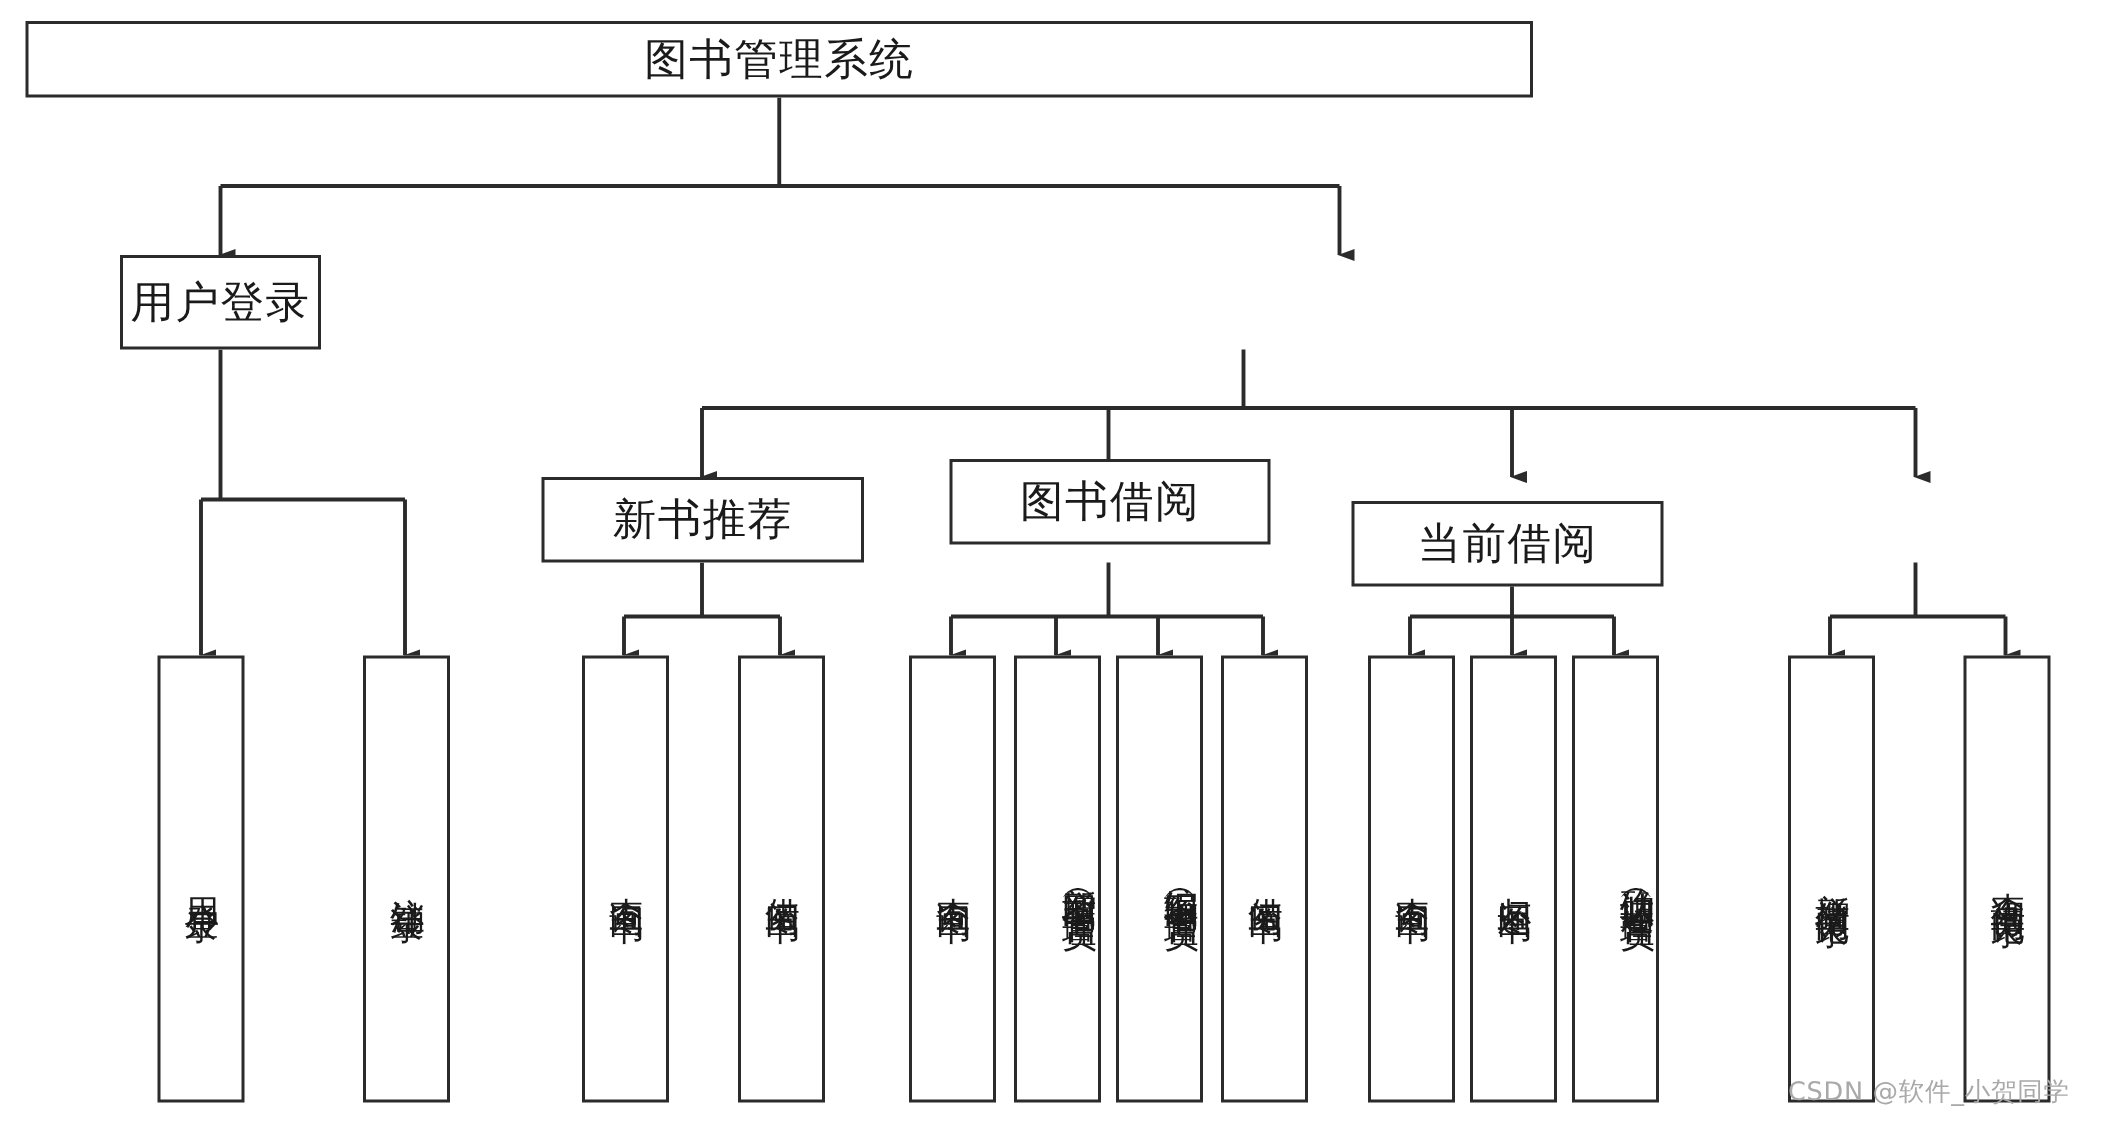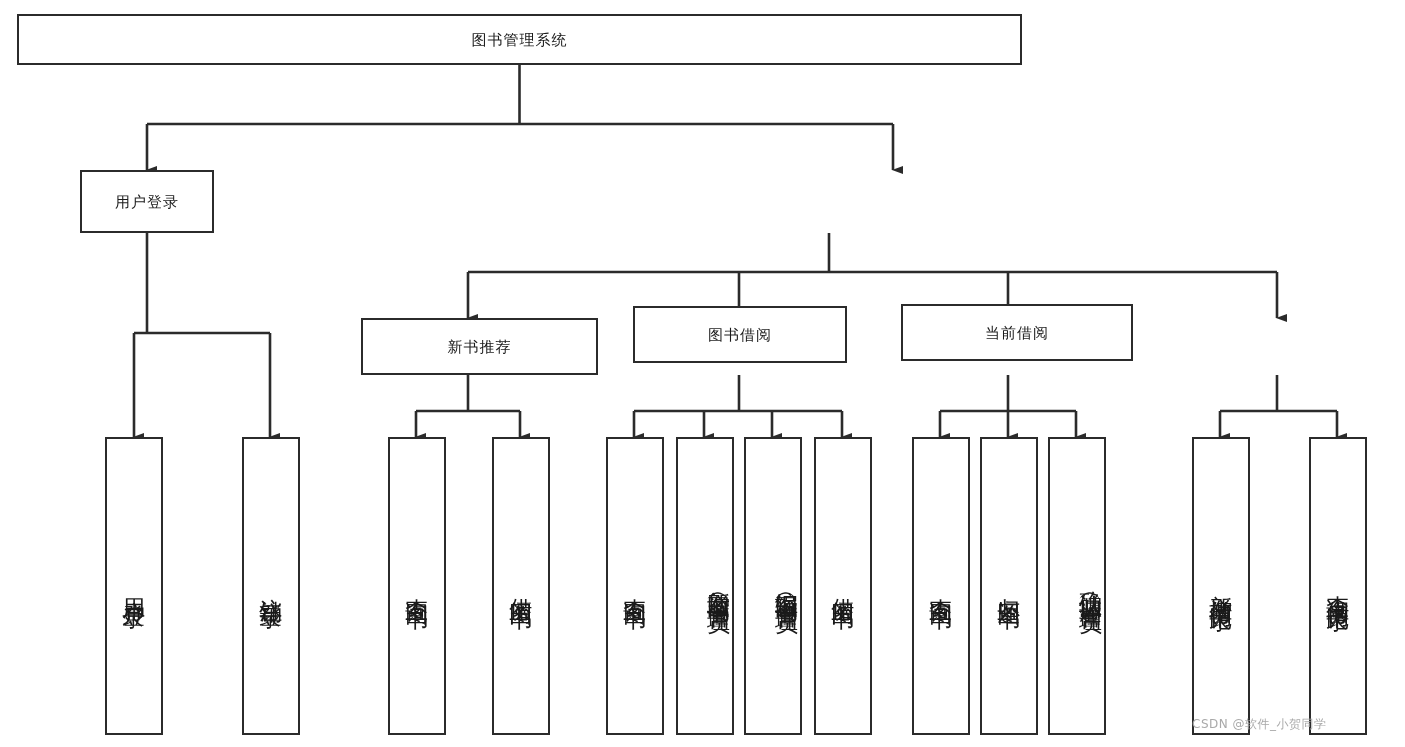--- a/index.html
+++ b/index.html
@@ -31,21 +31,21 @@
     box-sizing: border-box;
     background: #ffffff;
     border: 2.5px solid #2b2b2b;
     display: flex;
     align-items: center;
     justify-content: center;
     color: #1a1a1a;
     z-index: 2;
   }
   .node-h {
-    font-size: 15px;
+    font-size: 29px;
     letter-spacing: 1px;
     line-height: 1.2;
     white-space: nowrap;
   }
   .node-v {
     font-size: 23px;
     writing-mode: vertical-rl;
     text-orientation: upright;
     letter-spacing: 3px;
     line-height: 1.15;
@@ -55,21 +55,21 @@
     text-align: center;
   }
   .node-v.v-top {
     align-items: flex-start;
   }
   .node-v.v-center {
     align-items: center;
   }
   .watermark {
     position: absolute;
-    font-size: 12px;
+    font-size: 17px;
     color: #a9a9a9;
     white-space: nowrap;
     z-index: 5;
     letter-spacing: 0.5px;
   }
 </style>
 </head>
 <body>
 
 <div id="diagram-root">
@@ -123,25 +123,25 @@
       <path d="M1220,411 L1220,437" marker-end="url(#arrowhead)"></path>
       <path d="M1337,411 L1337,437" marker-end="url(#arrowhead)"></path>
     </g>
   </svg>
 
   <div class="node node-h" style="left:17px; top:14px; width:1005px; height:51px;">图书管理系统</div>
 
   <div class="node node-h" style="left:80px; top:170px; width:134px; height:63px;">用户登录</div>
 
 
-  <div class="node node-h" style="left:361px; top:318px; width:237px; height:57px;">新书推荐</div>
+  <div class="node node-h" style="left:361px; top:318px; width:215px; height:57px;">新书推荐</div>
 
   <div class="node node-h" style="left:633px; top:306px; width:214px; height:57px;">图书借阅</div>
 
-  <div class="node node-h" style="left:901px; top:304px; width:232px; height:57px;">当前借阅</div>
+  <div class="node node-h" style="left:901px; top:334px; width:208px; height:57px;">当前借阅</div>
 
 
   <div class="node node-v v-center" style="left:105px; top:437px; width:58px; height:298px;">用户登录</div>
 
   <div class="node node-v v-center" style="left:242px; top:437px; width:58px; height:298px;">注销登录</div>
 
   <div class="node node-v v-center" style="left:388px; top:437px; width:58px; height:298px;">查询图书</div>
 
   <div class="node node-v v-center" style="left:492px; top:437px; width:58px; height:298px;">借阅图书</div>
 

